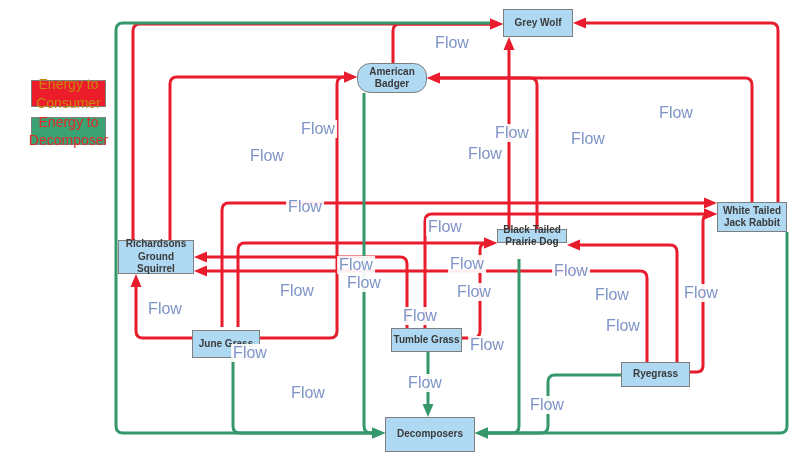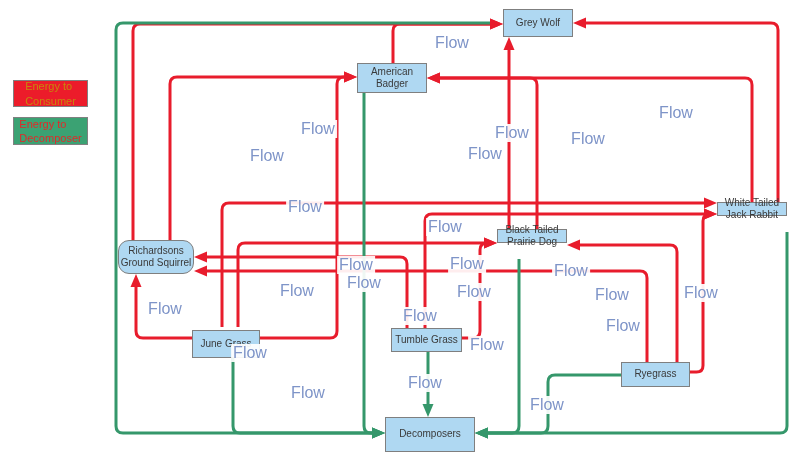--- a/index.html
+++ b/index.html
@@ -2,27 +2,27 @@
 <html><head>
 <meta charset="utf-8">
 <style>
   html,body{margin:0;padding:0;background:#fff;}
   #stage{position:relative;width:800px;height:459px;background:#ffffff;overflow:hidden;
          font-family:"Liberation Sans", sans-serif;}
   #edge-layer{position:absolute;left:0;top:0;z-index:1;}
   .node{position:absolute;z-index:3;display:flex;align-items:center;justify-content:center;
         text-align:center;background:#afd8f2;border:1.5px solid #7f7f7f;
         color:#3a3a3a;font-size:10px;line-height:1.25;white-space:pre-line;
-        box-sizing:border-box;}
+        box-sizing:border-box;font-weight:bold;}
   .flow-label{position:absolute;z-index:4;transform:translate(-50%,-50%);
         color:#7e94c8;font-size:16px;line-height:1;background:rgba(255,255,255,0.92);
         padding:1px 2px;white-space:nowrap;}
   .legend-box{position:absolute;z-index:3;display:flex;align-items:center;justify-content:center;
-        text-align:left;border:1px solid #808080;font-size:11px;line-height:1.3;
-        white-space:pre-line;box-sizing:border-box;}
+        text-align:center;border:1px solid #808080;font-size:14px;line-height:1.3;
+        white-space:pre-line;box-sizing:border-box;margin-left:18px;}
   #legend-consumer{left:13px;top:80px;width:75px;height:27px;background:#ec1c2a;color:#c8860d;}
   #legend-decomposer{left:13px;top:117px;width:75px;height:28px;background:#3ba273;color:#e02a2a;}
 </style>
 </head>
 <body>
 
 <div id="stage">
   <svg id="edge-layer" width="800" height="459">
       <path d="M 133 240 L 133 31 Q 133 24 140 24 L 492 24" fill="none" stroke="#e81c2c" stroke-width="3"></path>
       <path d="M 393 63 L 393 31 Q 393 24 400 24 L 492 24" fill="none" stroke="#e81c2c" stroke-width="3"></path>
@@ -74,27 +74,27 @@
       <polygon points="475,433 488,427.5 488,438.5" fill="#35976b"></polygon>
     </svg>
 
   <div class="legend-box" id="legend-consumer">Energy to
 Consumer</div>
   <div class="legend-box" id="legend-decomposer">Energy to
 Decomposer</div>
 
   <div id="nodes">
       <div class="node" style="left: 503px; top: 9px; width: 70px; height: 28px;">Grey Wolf</div>
-      <div class="node" style="left: 357px; top: 63px; width: 70px; height: 30px;">American
+      <div class="node" style="left: 357px; top: 63px; width: 70px; height: 30px; border-radius: 13px;">American
 Badger</div>
-      <div class="node" style="left: 118px; top: 240px; width: 76px; height: 34px; border-radius: 11px;">Richardsons
+      <div class="node" style="left: 118px; top: 240px; width: 76px; height: 34px;">Richardsons
 Ground Squirrel</div>
       <div class="node" style="left: 497px; top: 229px; width: 70px; height: 14px;">Black Tailed
 Prairie Dog</div>
-      <div class="node" style="left: 717px; top: 202px; width: 70px; height: 14px;">White Tailed
+      <div class="node" style="left: 717px; top: 202px; width: 70px; height: 30px;">White Tailed
 Jack Rabbit</div>
       <div class="node" style="left: 192px; top: 330px; width: 68px; height: 28px;">June Grass</div>
       <div class="node" style="left: 391px; top: 328px; width: 71px; height: 24px;">Tumble Grass</div>
       <div class="node" style="left: 621px; top: 362px; width: 69px; height: 25px; text-align: center;">Ryegrass</div>
       <div class="node" style="left: 385px; top: 417px; width: 90px; height: 35px;">Decomposers</div>
     </div>
   <div id="flow-labels">
       <span class="flow-label" style="left: 452px; top: 43px;">Flow</span>
       <span class="flow-label" style="left: 318px; top: 129px;">Flow</span>
       <span class="flow-label" style="left: 267px; top: 156px;">Flow</span>

